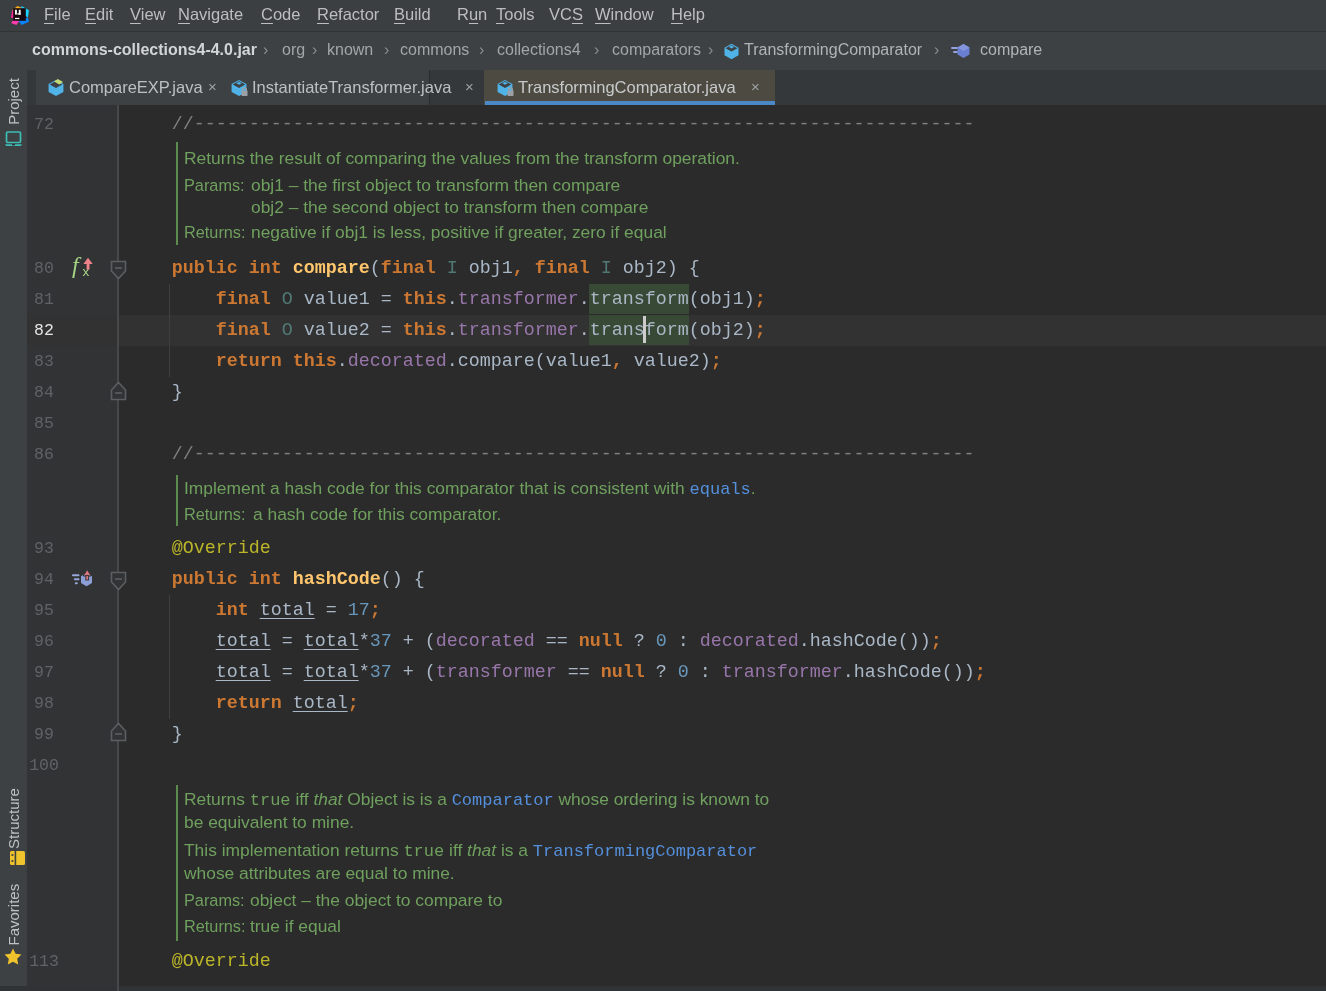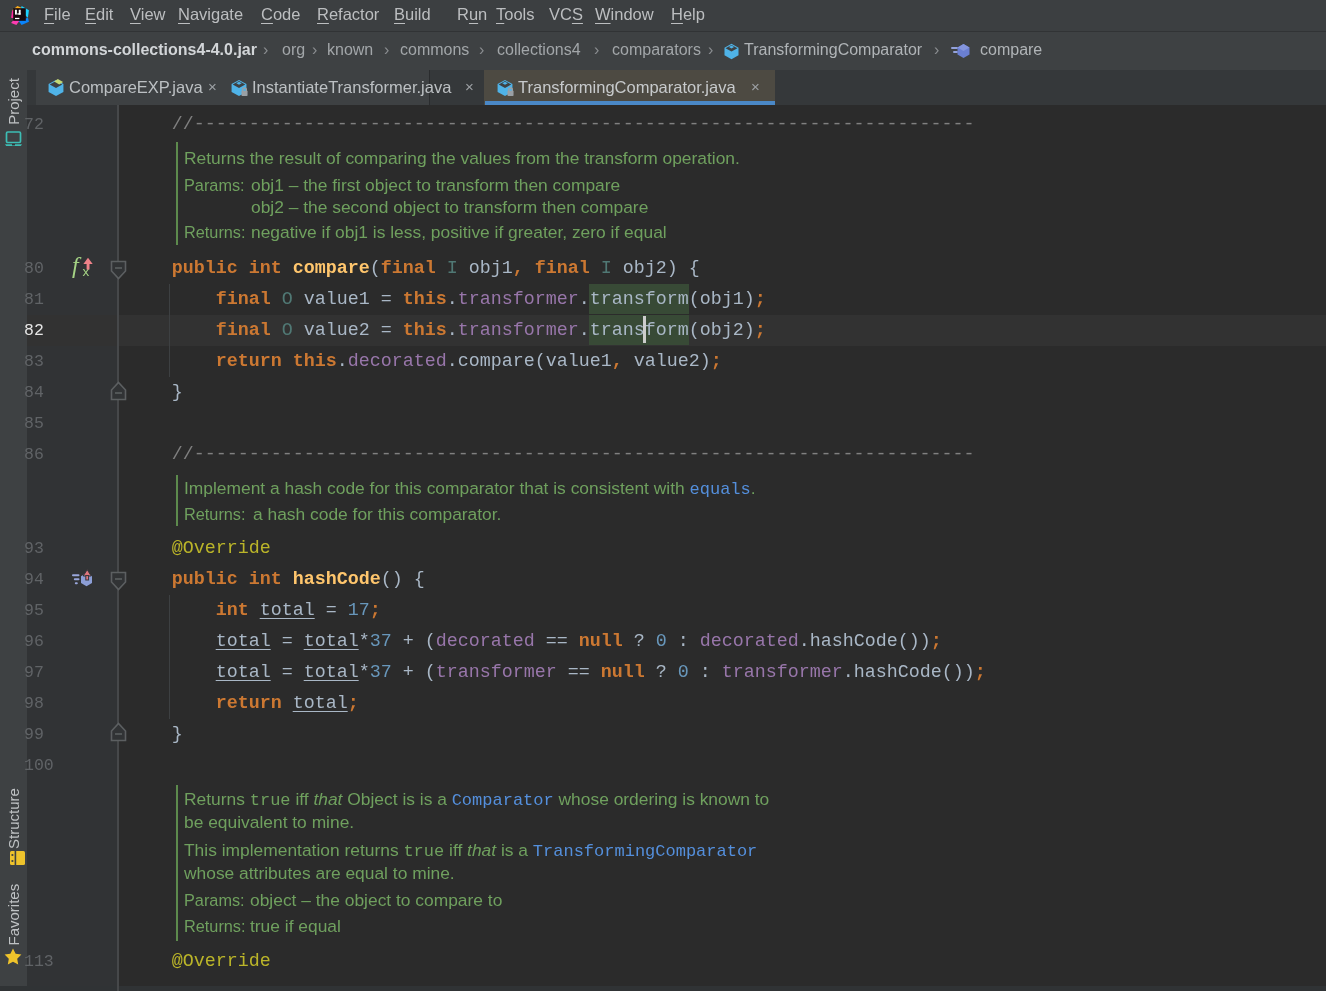--- a/index.html
+++ b/index.html
@@ -21,21 +21,21 @@
   #tab3 { background:#4d4a42; }
   #tabline { position:absolute; left:485px; top:31px; width:290px; height:4px; background:#4a88c7; }
   
   #stripe { position:absolute; left:0; top:70px; width:27px; height:921px; background:#3e4143; }
   .vlabel { position:absolute; font-size:15px; color:#bfc2c4; white-space:pre;
     transform:rotate(-90deg); transform-origin:center center; }
   
   #gutter { position:absolute; left:27px; top:105px; width:91px; height:886px; background:#313335; }
   #gutline { position:absolute; left:117px; top:105px; width:2px; height:886px; background:#46484a; }
   .lno { position:absolute; font-family:"Liberation Mono",monospace; font-size:16.5px;
-    color:#606366; text-align:left; width:40px; left:24px; line-height:31px; }
+    color:#606366; text-align:center; width:40px; left:24px; line-height:31px; }
   #caretrow { position:absolute; left:27px; top:315px; width:1299px; height:31px; background:#323232; }
   .cl { position:absolute; left:127.7px; font-family:"Liberation Mono",monospace;
     font-size:18.33px; line-height:31px; height:31px; white-space:pre; color:#a9b7c6; }
   .kw { color:#cc7832;font-weight:bold; }
   .fn { color:#ffc66d; font-weight:bold; }
   .fl { color:#9876aa; }
   .nm { color:#6897bb; }
   .cm { color:#808080; }
   .an { color:#bbb529; }
   .tp { color:#507874; }

